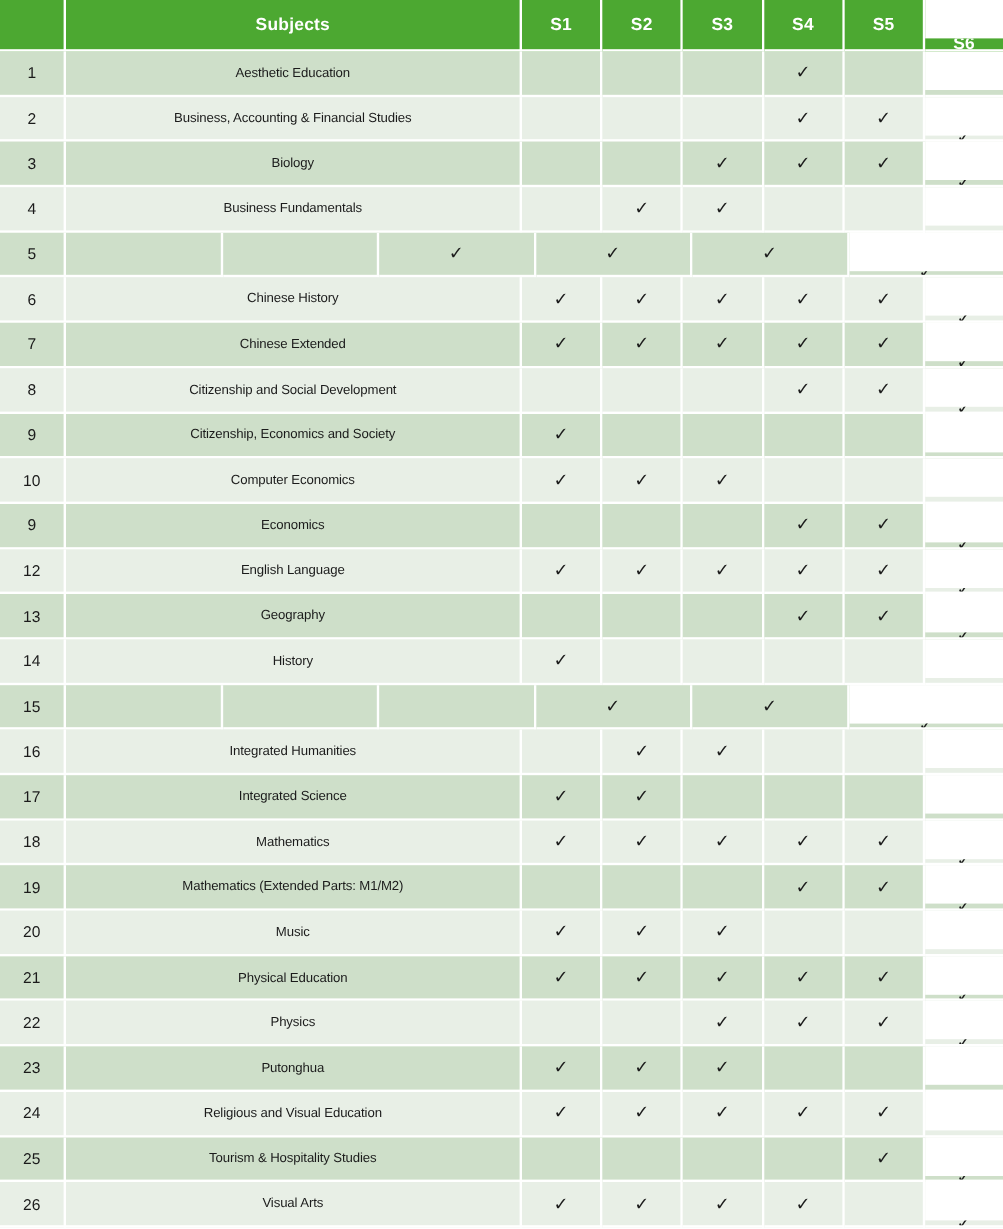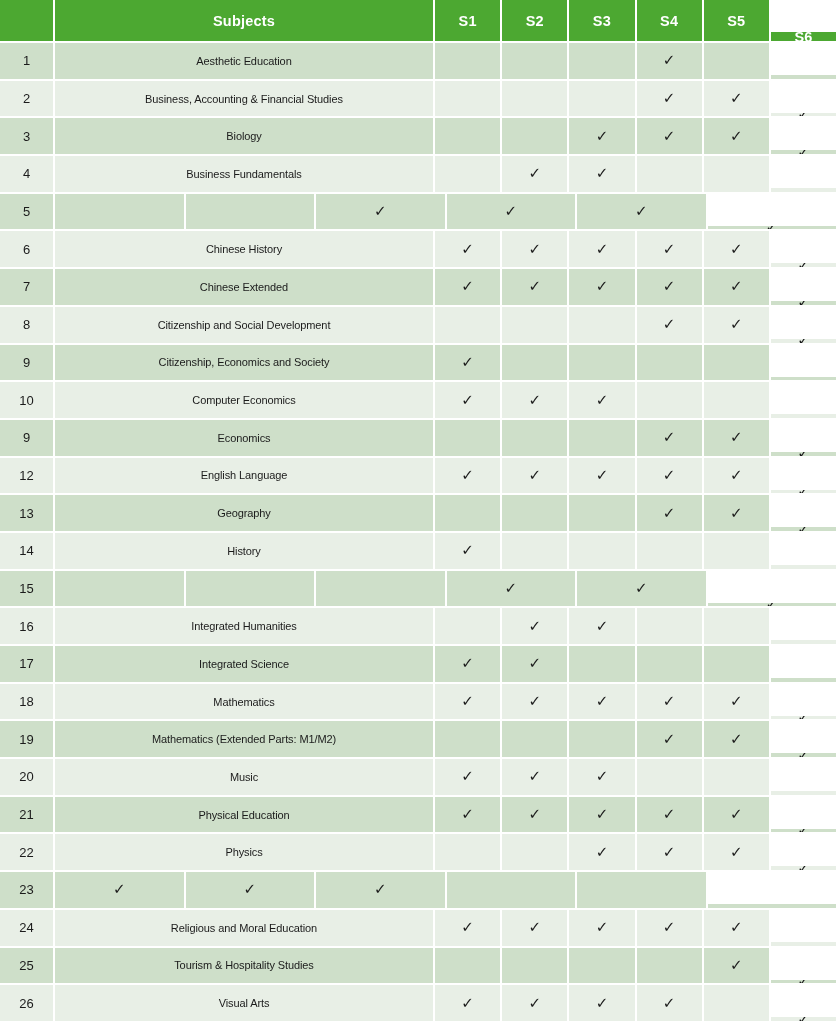--- a/index.html
+++ b/index.html
@@ -563,20 +563,21 @@
         </div>
         <div class="cell sx">
           <span class="tick">✓</span>
         </div>
         <div class="cell sx">
           <span class="tick">✓</span>
         </div>
       </div>
       <div class="row body shade-dark">
         <div class="cell num">23</div>
+        <div class="cell subj">Putonghua</div>
         <div class="cell sx">
           <span class="tick">✓</span>
         </div>
         <div class="cell sx">
           <span class="tick">✓</span>
         </div>
         <div class="cell sx">
           <span class="tick">✓</span>
         </div>
         <div class="cell sx">
@@ -584,21 +585,21 @@
         </div>
         <div class="cell sx">
           <span class="tick off">✓</span>
         </div>
         <div class="cell sx">
           <span class="tick off">✓</span>
         </div>
       </div>
       <div class="row body shade-light">
         <div class="cell num">24</div>
-        <div class="cell subj">Religious and Moral Education</div>
+        <div class="cell subj">Religious and Visual Education</div>
         <div class="cell sx">
           <span class="tick">✓</span>
         </div>
         <div class="cell sx">
           <span class="tick">✓</span>
         </div>
         <div class="cell sx">
           <span class="tick">✓</span>
         </div>
         <div class="cell sx">

